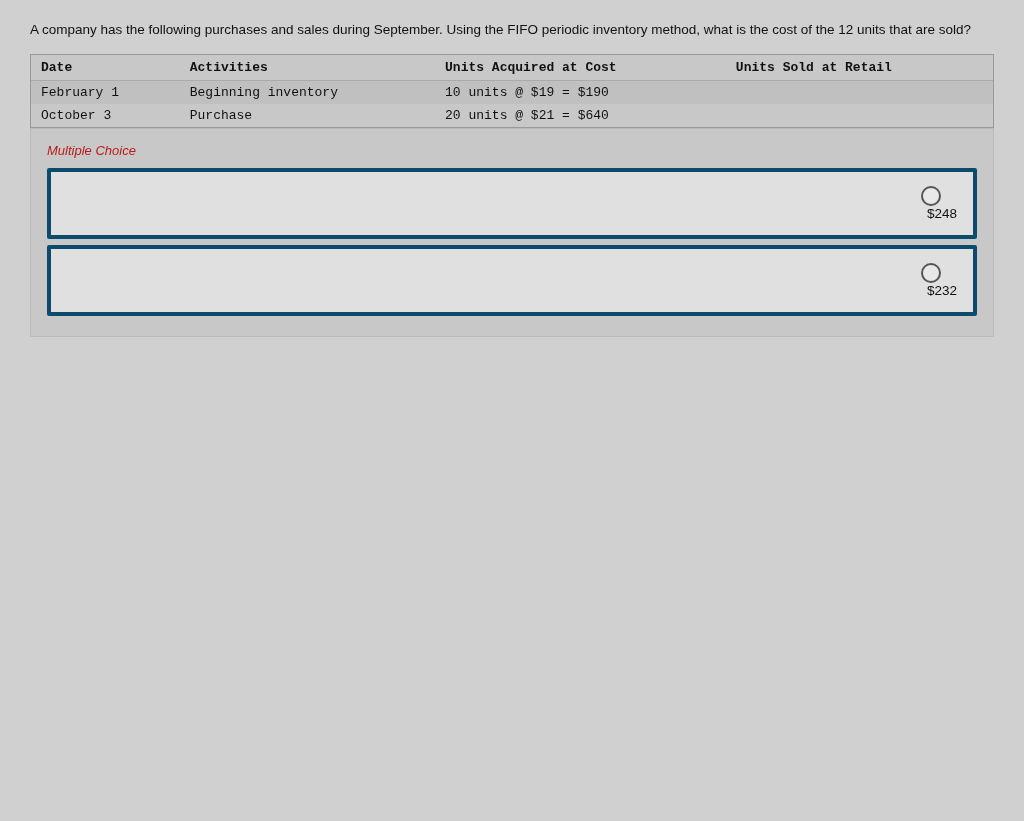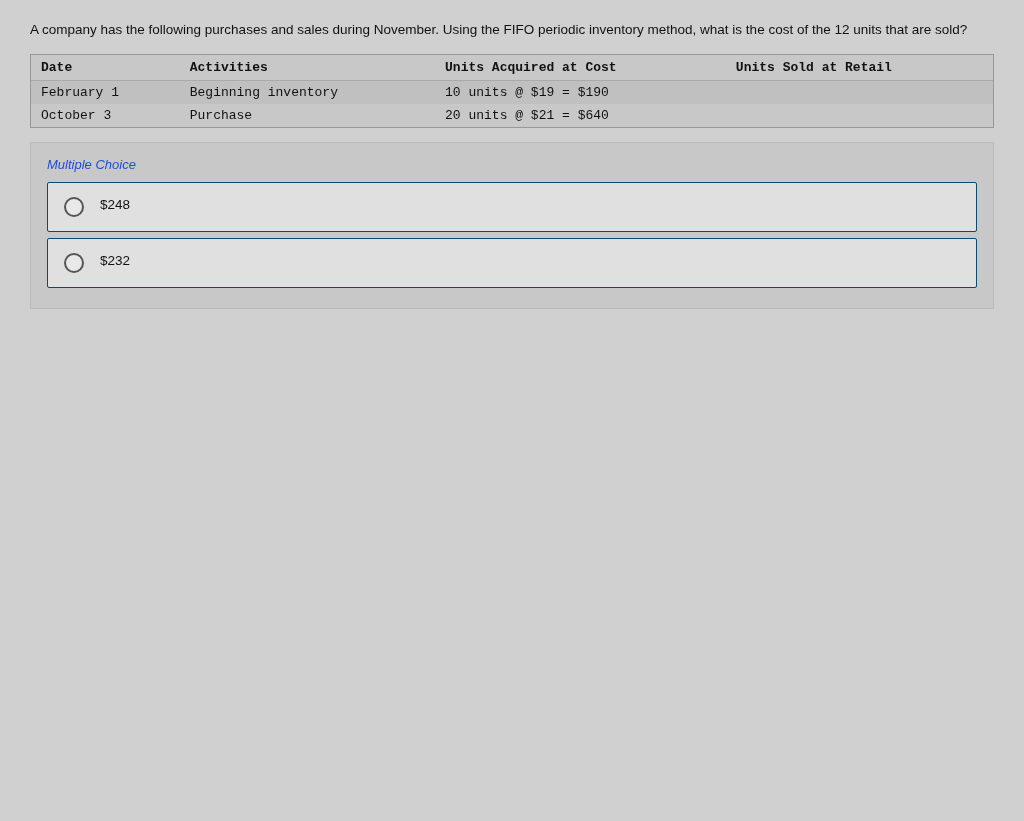--- a/index.html
+++ b/index.html
@@ -21,21 +21,20 @@
     .question-text {
       font-size: 13.5px;
       line-height: 1.5;
       margin-bottom: 14px;
       color: #111;
     }
 
     .table-container {
       background-color: #bef264;
       border: 1px solid #999;
-      margin-bottom: 14px;
     }
 
     table {
       width: 100%;
       border-collapse: collapse;
       font-family: 'Courier New', monospace;
       font-size: 13px;
     }
 
     table thead tr {
@@ -65,32 +64,33 @@
     .multiple-choice-container {
       background-color: #c8c8c8;
       border: 1px solid #bbb;
       padding: 14px 16px;
     }
 
     .multiple-choice-label {
       font-size: 13px;
       font-style: italic;
       margin-bottom: 10px;
-      color: #1d4ed8;
+      color: #b91c1c;
     }
 
     .option-row {
       display: flex;
-      align-items: flex-start;
+      align-items: flex-end;
       background-color: #e0e0e0;
-      border: 1px solid #0c4a6e;
+      border: 4px solid #0c4a6e;
       margin-bottom: 6px;
       padding: 14px 16px;
       cursor: pointer;
       border-radius: 2px;
+      flex-direction: column;
     }
 
     .radio-circle {
       width: 20px;
       height: 20px;
       border-radius: 50%;
       border: 2px solid #555;
       background-color: #e8e8e8;
       margin-right: 16px;
       flex-shrink: 0;
@@ -98,21 +98,21 @@
     }
 
     .option-label {
       font-size: 13.5px;
       color: #111;
     }
   </style>
 </head>
 <body>
 
-<p class="question-text">A company has the following purchases and sales during November. Using the FIFO periodic inventory method, what is the cost of the 12 units that are sold?</p>
+<p class="question-text">A company has the following purchases and sales during September. Using the FIFO periodic inventory method, what is the cost of the 12 units that are sold?</p>
 
 <div class="table-container">
   <table>
     <thead>
       <tr>
         <th>Date</th>
         <th>Activities</th>
         <th>Units Acquired at Cost</th>
         <th>Units Sold at Retail</th>
       </tr>

